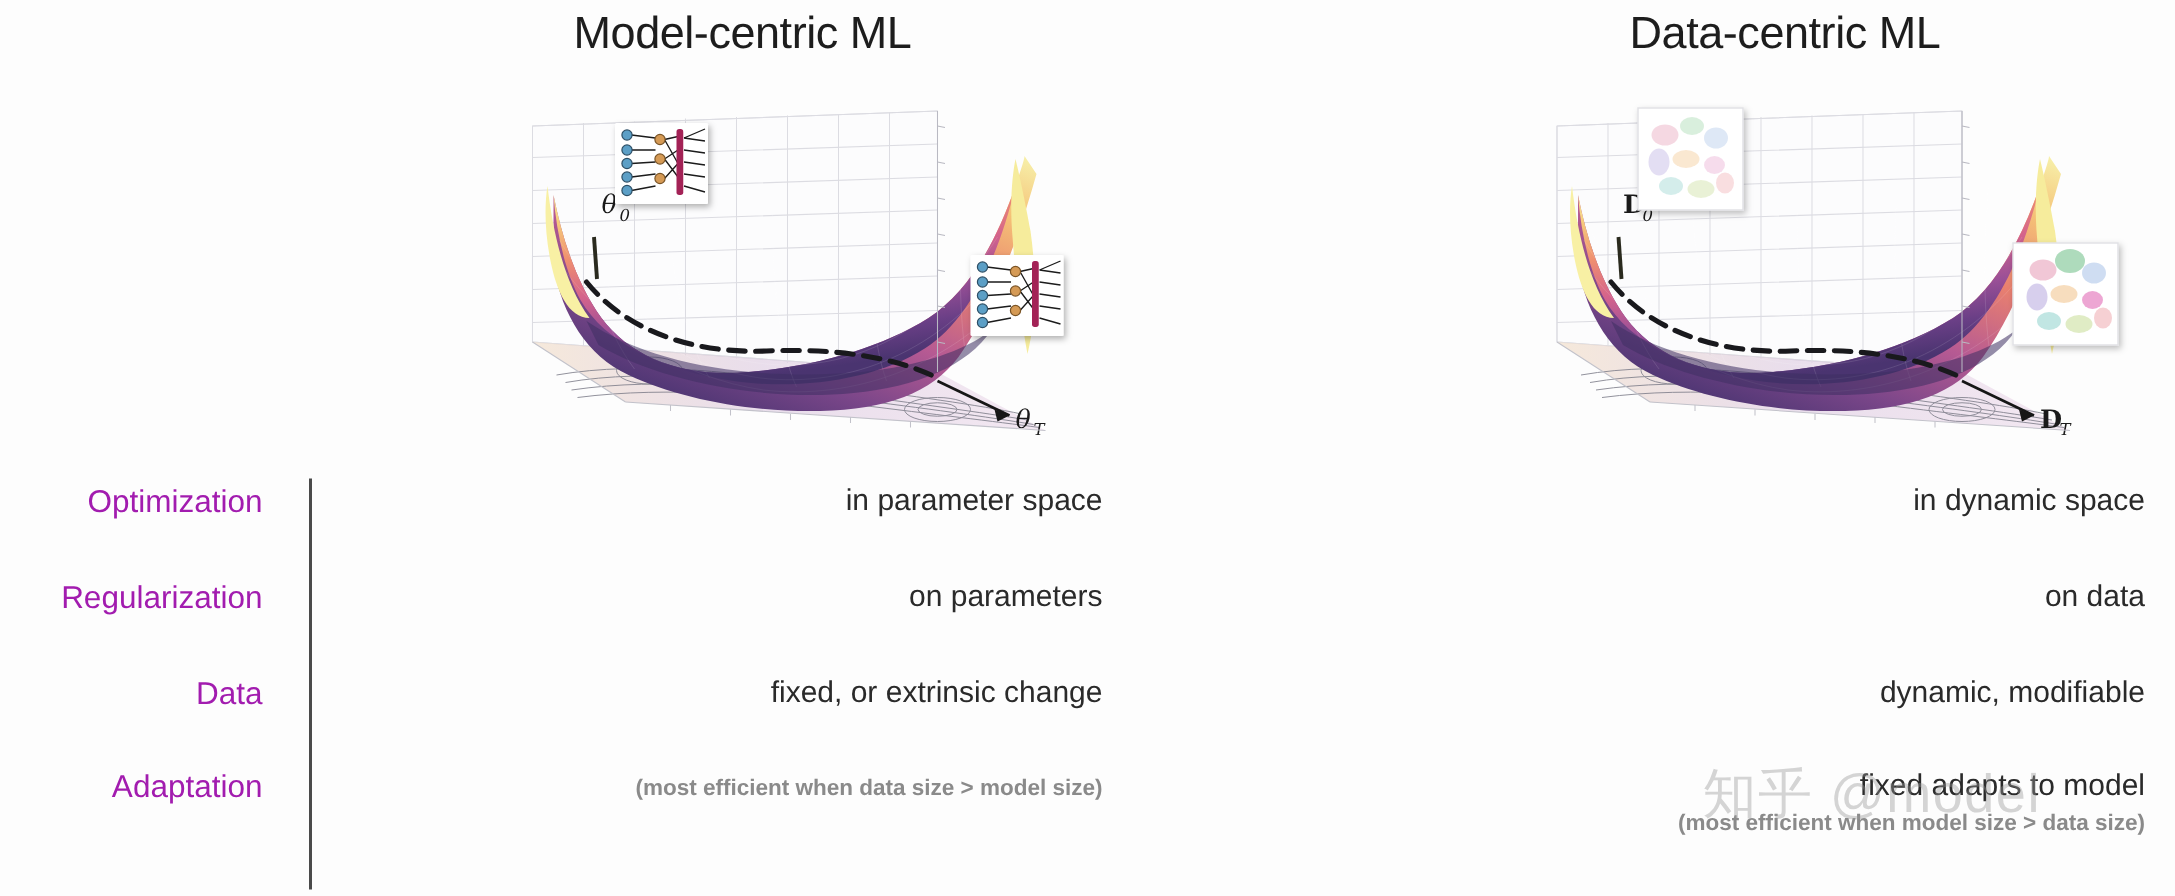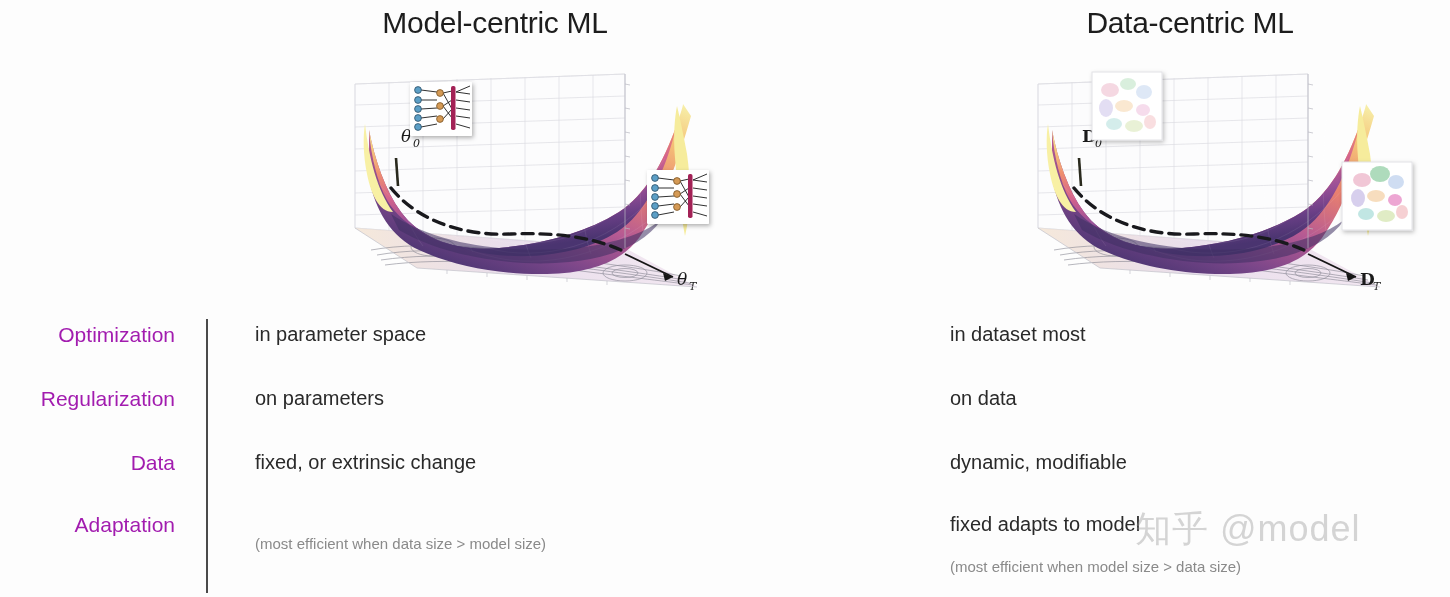--- a/index.html
+++ b/index.html
@@ -39,28 +39,28 @@
   .row-1{top:72px;}
   .row-2{top:136px;}
   .row-3{top:198px;}
 
   .rlabel{
     position:absolute;left:0;width:175px;
     text-align:right;font-size:21px;color:#a21caf;
     white-space:nowrap;
   }
   .cell{
-    position:absolute;text-align:left;font-size:20px;color:#2a2a2a;
+    position:absolute;text-align:right;font-size:20px;color:#2a2a2a;
     white-space:nowrap;
   }
   .cell-left{left:255px;width:480px;}
   .cell-right{left:950px;width:480px;}
   .sub{
-    display:block;margin-top:22px;
-    font-size:15px;color:#8a8a8a;
+    display:block;margin-top:4px;
+    font-size:15px;color:#8a8a8a;font-weight:bold;
   }
 
   
   .watermark{
     position:absolute;left:1135px;top:505px;
     font-size:36px;color:rgba(150,150,150,0.40);
     letter-spacing:1px;white-space:nowrap;
     pointer-events:none;user-select:none;
   }
 </style>
@@ -396,21 +396,21 @@
       </g>
     </svg>
   </div>
 
   <div class="table">
     <div class="divider"></div>
 
     <div class="row row-0">
       <div class="rlabel">Optimization</div>
       <div class="cell cell-left">in parameter space</div>
-      <div class="cell cell-right">in dataset most</div>
+      <div class="cell cell-right">in dynamic space</div>
     </div>
 
     <div class="row row-1">
       <div class="rlabel">Regularization</div>
       <div class="cell cell-left">on parameters</div>
       <div class="cell cell-right">on data</div>
     </div>
 
     <div class="row row-2">
       <div class="rlabel">Data</div>

